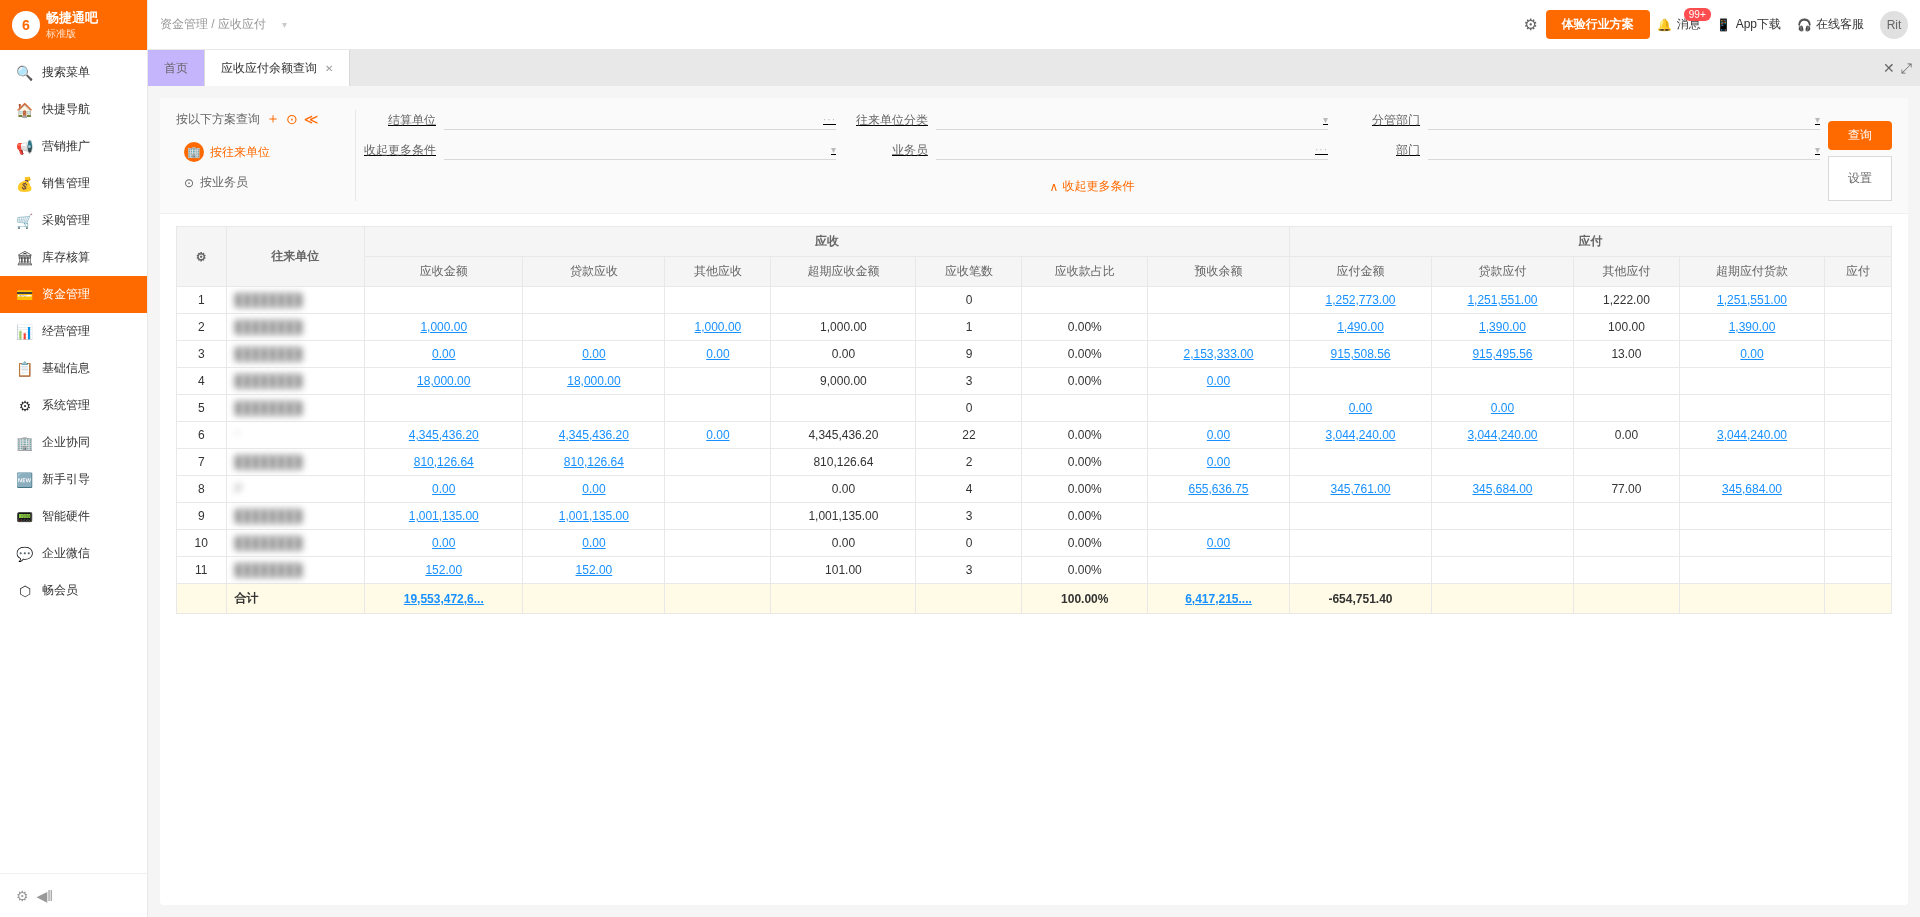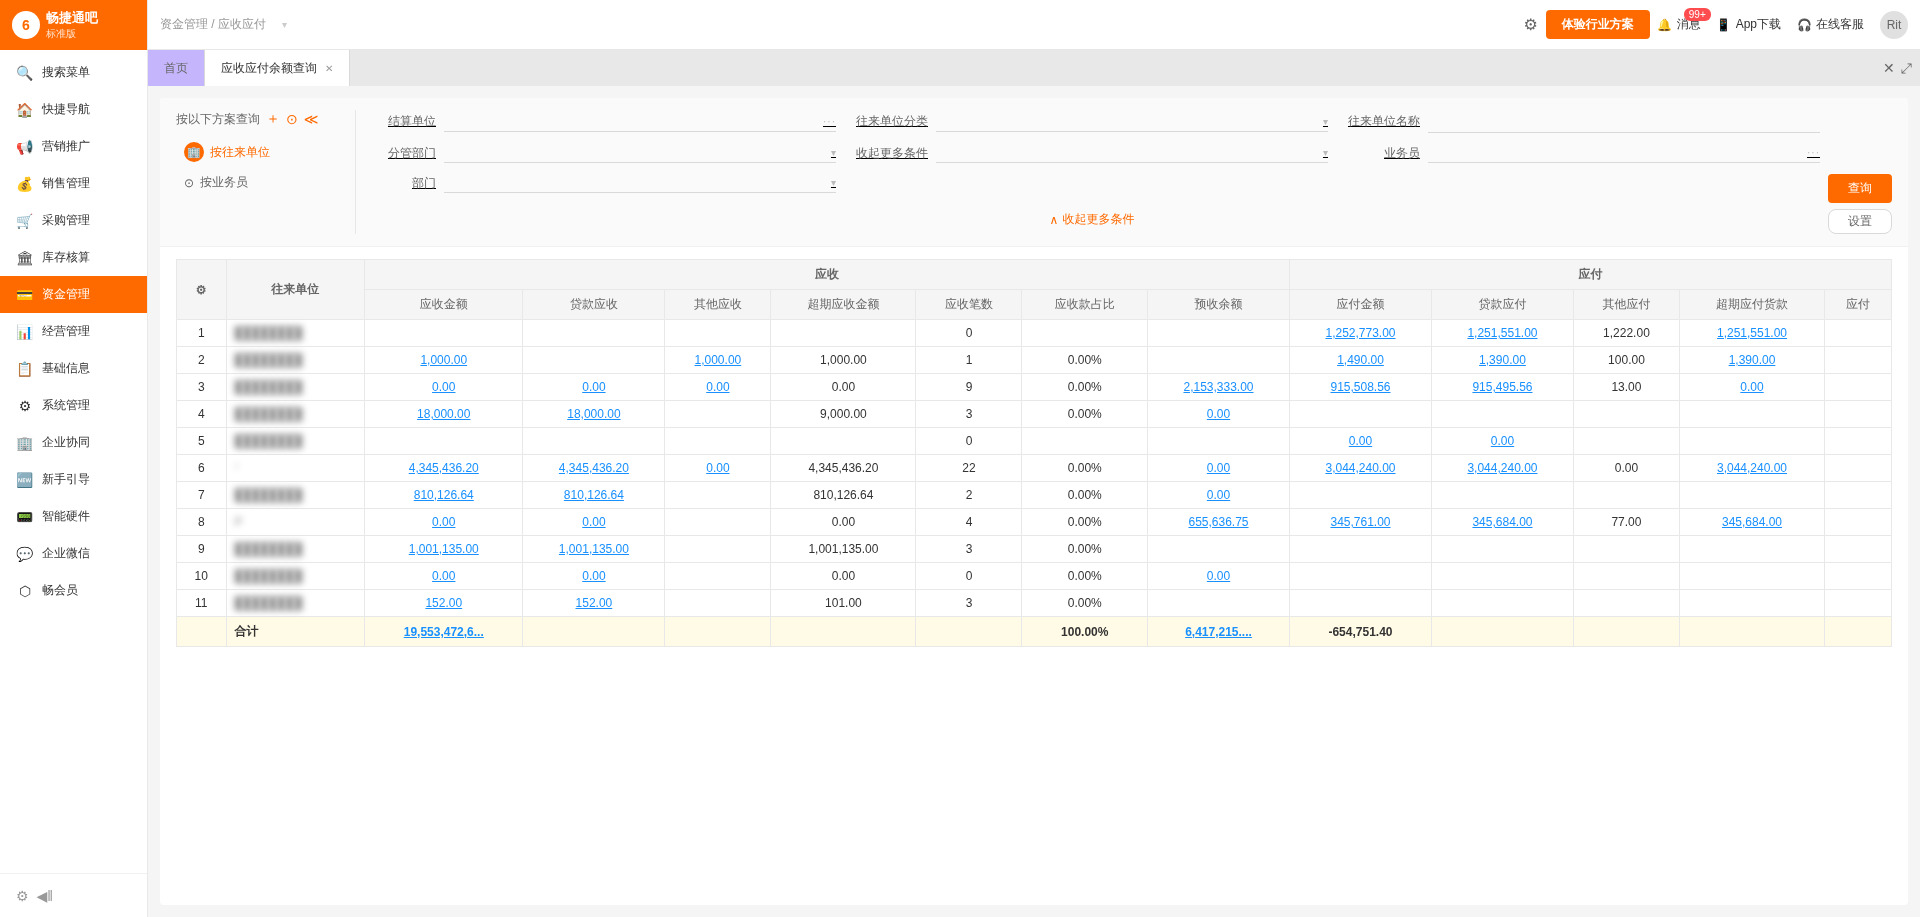--- a/index.html
+++ b/index.html
@@ -131,22 +131,22 @@
       display: flex; align-items: center; justify-content: center; gap: 4px;
       color: #ff6a00; cursor: pointer; font-size: 12px; padding: 6px 0; margin-top: 4px;
     }
 
     .filter-buttons { display: flex; flex-direction: column; gap: 6px; min-width: 64px; justify-content: flex-end; padding-top: 2px; }
     .btn-query {
       background: #ff6a00; color: #fff; border: none; border-radius: 4px;
       padding: 6px 16px; cursor: pointer; font-size: 12px;
     }
     .btn-setting {
-      background: #fff; color: #666; border: 1px solid #d9d9d9; border-radius: 8px;
-      padding: 3px 14px; cursor: pointer; font-size: 12px;
+      background: #fff; color: #666; border: 1px solid #d9d9d9; border-radius: 0;
+      padding: 13px 14px; cursor: pointer; font-size: 12px;
     }
 
     
     .table-area { flex: 1; overflow: auto; padding: 12px 16px 0; }
     .data-table { width: 100%; border-collapse: collapse; font-size: 12px; }
     .data-table th, .data-table td {
       border: 1px solid #e8e8e8; padding: 6px 8px; text-align: center; white-space: nowrap;
     }
     .data-table th { background: #f5f5f5; color: #666; font-weight: normal; }
     .data-table thead tr:first-child th { font-weight: bold; }
@@ -318,24 +318,20 @@
               <span></span>
               <span class="filter-dots">···</span>
             </div>
           </div>
           <div class="filter-row">
             <span class="filter-label">往来单位分类</span>
             <div class="filter-select">
               <span></span>
               <span class="filter-chevron">▾</span>
             </div>
-          </div>
-          <div class="filter-row">
-            <span class="filter-label">往来单位名称</span>
-            <input class="filter-input" type="text" style="">
           </div>
 
           <div class="filter-row">
             <span class="filter-label">分管部门</span>
             <div class="filter-select">
               <span></span>
               <span class="filter-chevron">▾</span>
             </div>
           </div>
           <div class="filter-row">

